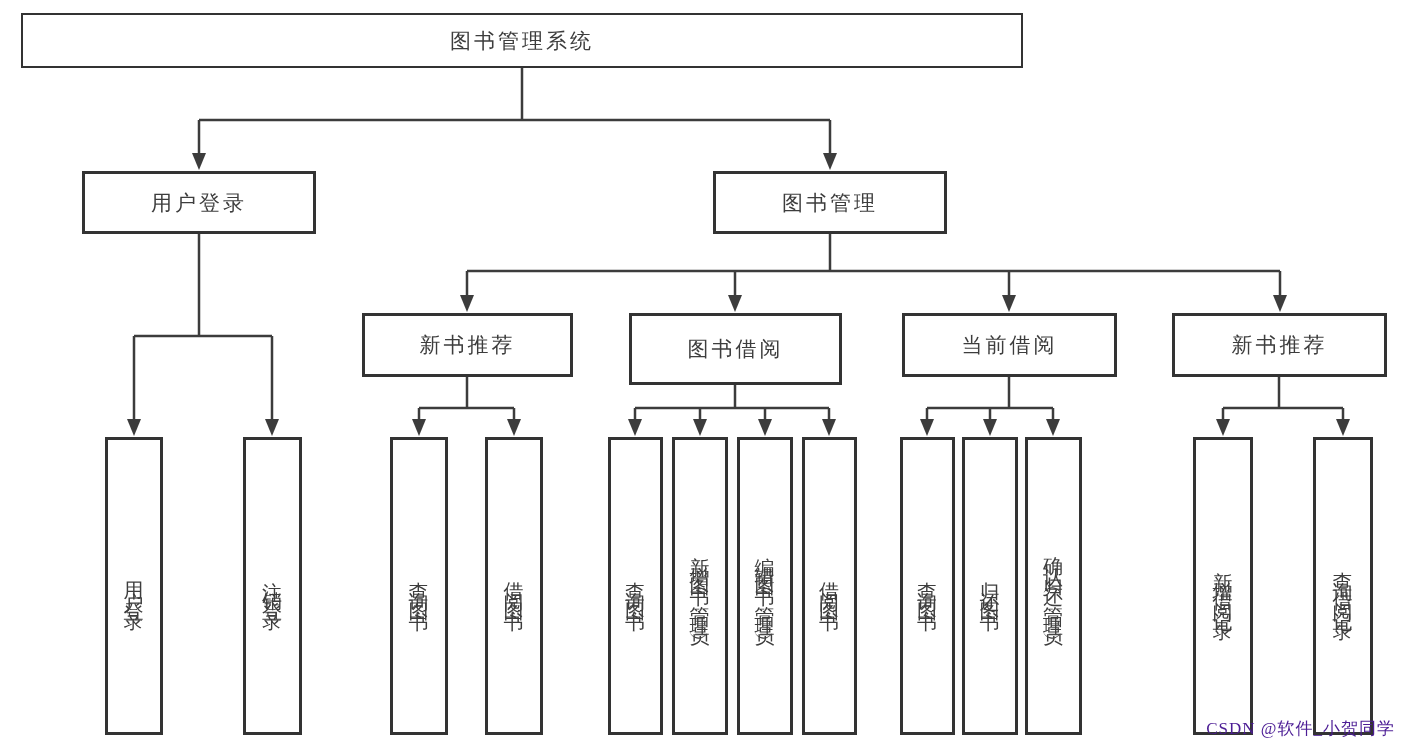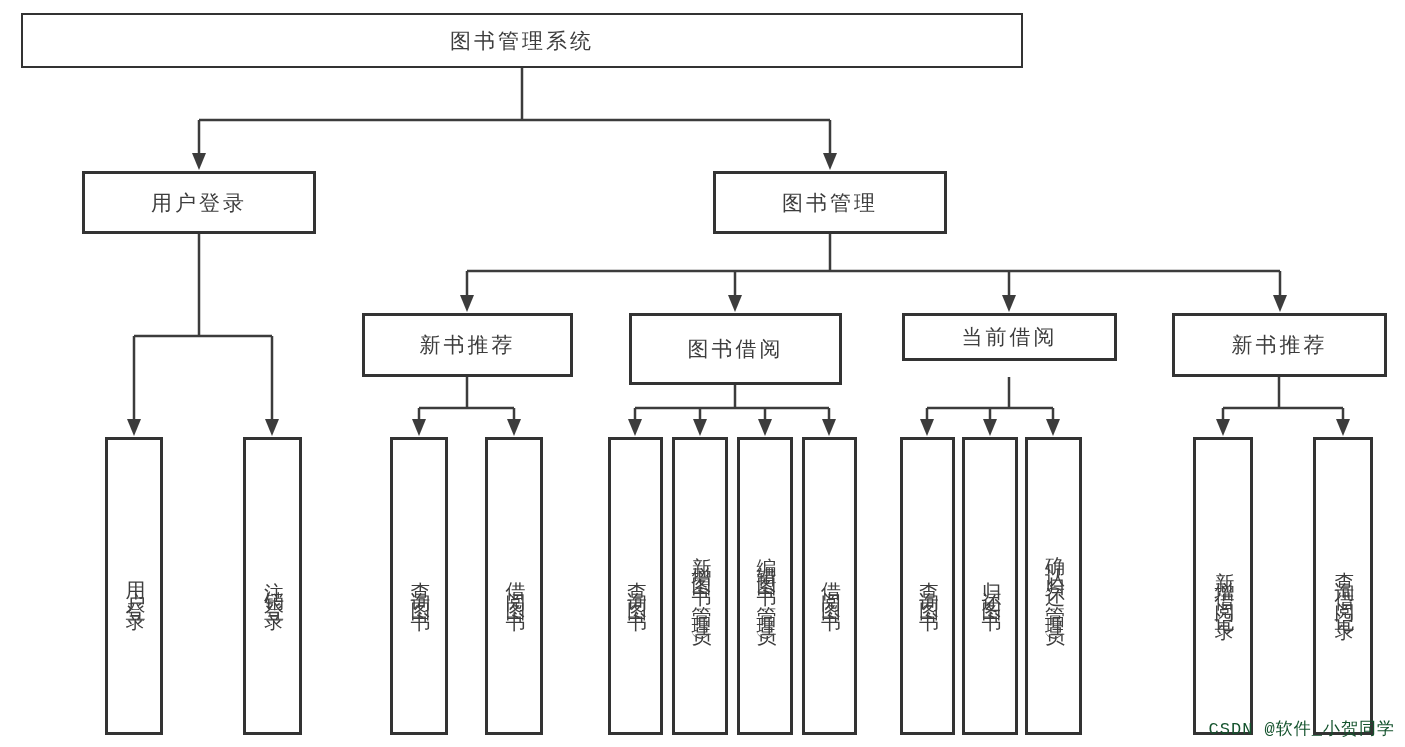--- a/index.html
+++ b/index.html
@@ -1,39 +1,39 @@
 <!DOCTYPE html>
 <html><head>
 <meta charset="utf-8">
 <style>
   html,body{margin:0;padding:0;background:#ffffff;}
   .stage{
     position:relative;width:1405px;height:747px;background:#ffffff;overflow:hidden;
-    font-family:Liberation Mono, monospace;color:#3d3d3d;
+    font-family:Liberation Serif, serif;color:#3d3d3d;
   }
   svg.connectors{position:absolute;left:0;top:0;width:1405px;height:747px;}
   svg.connectors path{stroke:#3c3c3c;stroke-width:2.5;fill:none;}
   svg.connectors polygon{fill:#3c3c3c;stroke:none;}
   .box{
     position:absolute;box-sizing:border-box;background:#ffffff;
     border:3px solid #333333;display:flex;align-items:center;justify-content:center;
     font-size:21px;letter-spacing:3px;white-space:nowrap;
   }
   .box.root{border-width:2px;font-size:21px;}
   .leaf{
     position:absolute;box-sizing:border-box;background:#ffffff;
     border:3px solid #333333;display:flex;align-items:center;justify-content:center;
   }
   .vtext{
     writing-mode:vertical-rl;text-orientation:mixed;
     font-size:20px;letter-spacing:10px;line-height:1.1;color:#3d3d3d;
   }
   .watermark{
     position:absolute;right:10px;bottom:7px;font-size:17px;letter-spacing:1px;
-    color:#14532d;white-space:nowrap;
+    color:#4c1d95;white-space:nowrap;
   }
 </style>
 </head>
 <body>
 
 <div class="stage">
 
   <svg class="connectors" viewBox="0 0 1405 747">
     <path d="
       M522 68 V120 M199 120 H830 M199 120 V154 M830 120 V154
@@ -66,21 +66,21 @@
     </g>
   </svg>
 
   <div class="box root" style="left:21px;top:13px;width:1002px;height:55px">图书管理系统</div>
 
   <div class="box" style="left:82px;top:171px;width:234px;height:63px">用户登录</div>
   <div class="box" style="left:713px;top:171px;width:234px;height:63px">图书管理</div>
 
   <div class="box" style="left:362px;top:313px;width:211px;height:64px">新书推荐</div>
   <div class="box" style="left:629px;top:313px;width:213px;height:72px">图书借阅</div>
-  <div class="box" style="left:902px;top:313px;width:215px;height:48px">当前借阅</div>
+  <div class="box" style="left:902px;top:313px;width:215px;height:64px">当前借阅</div>
   <div class="box" style="left:1172px;top:313px;width:215px;height:64px">新书推荐</div>
 
   <div class="leaf" style="left:105px;top:437px;width:58px;height:298px">
     <span class="vtext">用户登录</span>
   </div>
   <div class="leaf" style="left:243px;top:437px;width:59px;height:298px">
     <span class="vtext">注销登录</span>
   </div>
 
   <div class="leaf" style="left:390px;top:437px;width:58px;height:298px">

